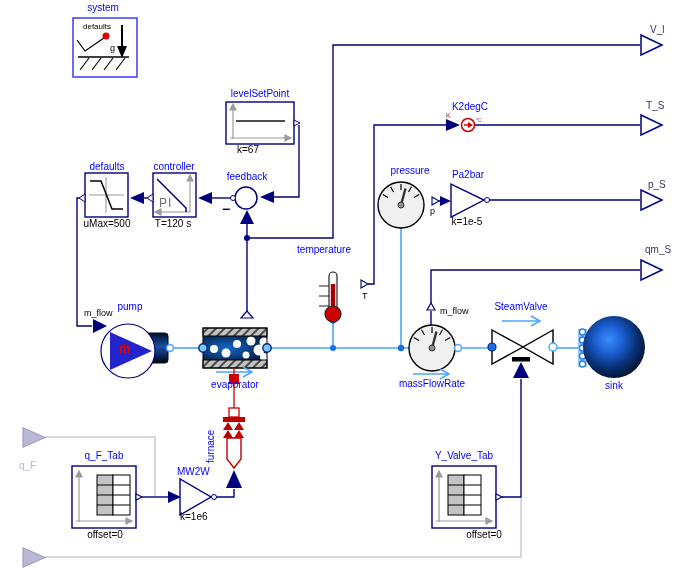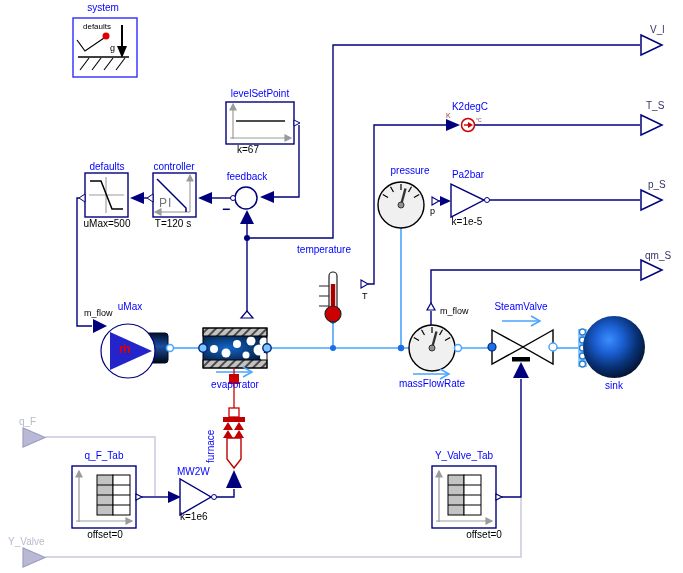--- a/index.html
+++ b/index.html
@@ -4,21 +4,21 @@
 <style>
   html,body{margin:0;padding:0;background:#fff;}
   #canvas{position:relative;width:677px;height:573px;background:#fff;overflow:hidden;
           font-family:"Liberation Sans",sans-serif;}
   svg{position:absolute;left:0;top:0;}
   .lbl{position:absolute;font-size:10px;color:#0000ff;white-space:nowrap;line-height:1;}
   .ctr{transform:translateX(-50%);}
   .param{color:#000;}
   .blk{color:#000;}
   .outlbl{color:#333366;}
-  .inlbl{color:#b9b9cf;}
+  .inlbl{color:#b9b9cf;margin-top:44px;}
   .tiny{font-size:8px;}
   .t9{font-size:9px;}
   .t7{font-size:7px;color:#993333;}
   .t5{font-size:5px;color:#993333;}
   .gray-pi{color:#737373;font-size:12px;letter-spacing:1px;}
   .minus{color:#00007f;font-size:14px;font-weight:bold;}
   .pump-m{color:#e00000;font-size:13px;font-weight:bold;}
   .furnace-lbl{position:absolute;left:205px;top:463px;transform:rotate(-90deg);
                transform-origin:0 0;color:#0000ff;font-size:10px;white-space:nowrap;}
 </style>
@@ -334,21 +334,21 @@
 <div class="lbl ctr" style="left:107px;top:162px">defaults</div>
 <div class="lbl ctr param" style="left:107px;top:219px">uMax=500</div>
 
 <div class="lbl ctr" style="left:174px;top:162px">controller</div>
 <div class="lbl gray-pi" style="left:159px;top:197px">PI</div>
 <div class="lbl ctr param" style="left:173px;top:219px">T=120 s</div>
 
 <div class="lbl ctr" style="left:247px;top:172px">feedback</div>
 <div class="lbl minus" style="left:222px;top:202px">−</div>
 
-<div class="lbl ctr" style="left:130px;top:302px">uMax</div>
+<div class="lbl ctr" style="left:130px;top:302px">pump</div>
 <div class="lbl blk t9" style="left:84px;top:309px">m_flow</div>
 <div class="lbl pump-m" style="left:119px;top:342px">ṁ</div>
 
 <div class="lbl ctr" style="left:235px;top:380px">evaporator</div>
 
 <div class="lbl ctr" style="left:324px;top:245px">temperature</div>
 <div class="lbl blk t9" style="left:362px;top:292px">T</div>
 
 <div class="lbl ctr" style="left:410px;top:166px">pressure</div>
 <div class="lbl blk t9" style="left:430px;top:207px">p</div>
@@ -377,15 +377,15 @@
 
 <div class="lbl ctr" style="left:464px;top:451px">Y_Valve_Tab</div>
 <div class="lbl ctr param" style="left:484px;top:530px">offset=0</div>
 
 <div class="lbl inlbl" style="left:19px;top:417px">q_F</div>
 <div class="lbl inlbl" style="left:8px;top:537px">Y_Valve</div>
 
 <div class="lbl outlbl" style="left:650px;top:25px">V_l</div>
 <div class="lbl outlbl" style="left:646px;top:101px">T_S</div>
 <div class="lbl outlbl" style="left:648px;top:180px">p_S</div>
-<div class="lbl outlbl" style="left:645px;top:251px">qm_S</div>
+<div class="lbl outlbl" style="left:645px;top:245px">qm_S</div>
 
 </div>
 
 </body></html>

